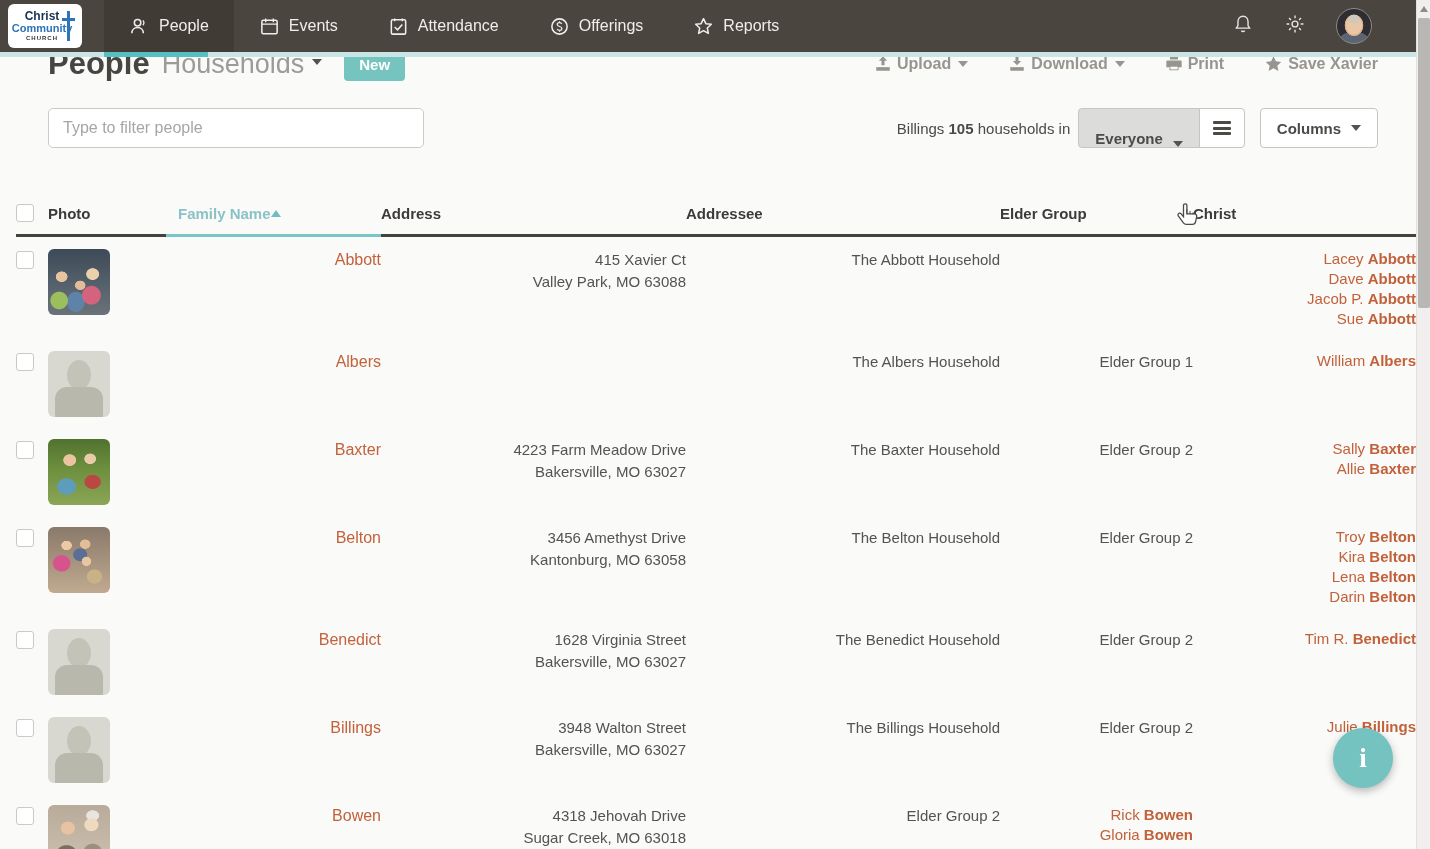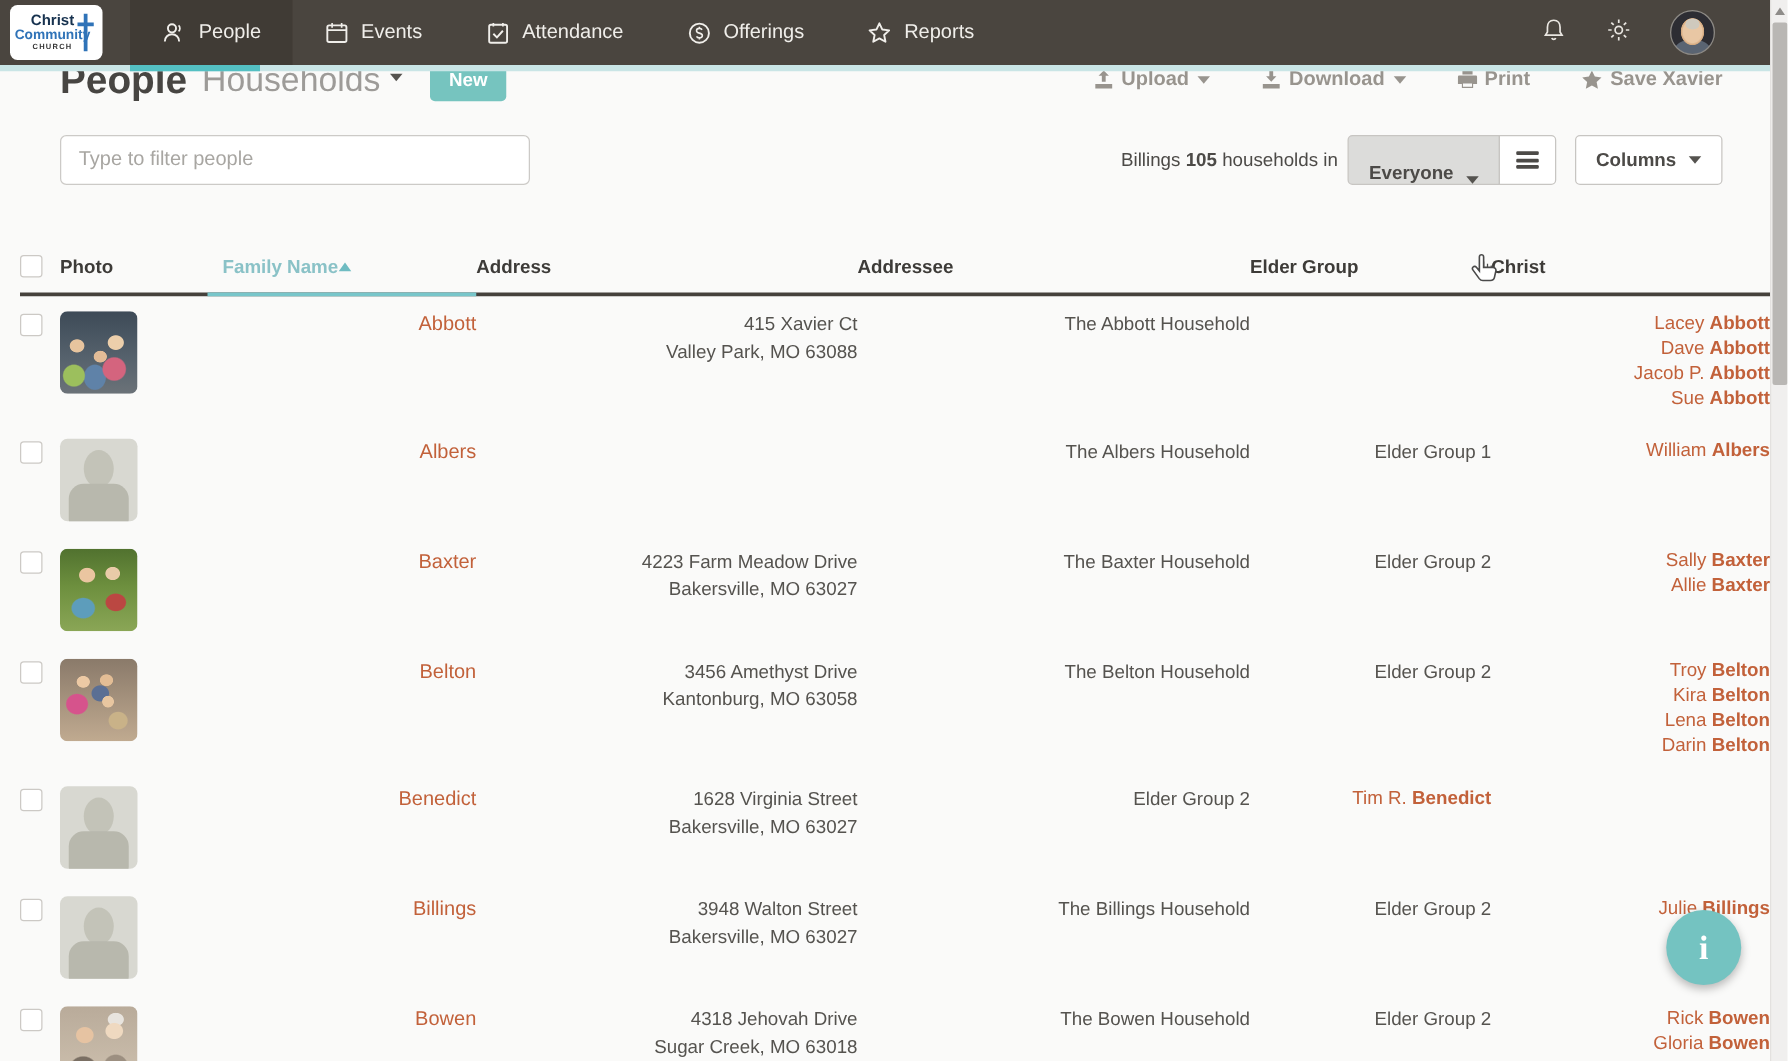--- a/index.html
+++ b/index.html
@@ -481,20 +481,21 @@
           <div class="checkbox"></div>
         </div>
     <div>
           <div class="photo photo-placeholder"></div>
         </div>
     <div><span class="fam-name">Benedict</span></div>
     <div class="addr">
       <div>1628 Virginia Street</div>
       <div>Bakersville, MO   63027</div>
     </div>
+    <div class="addressee">The Benedict Household</div>
     <div class="elder">Elder Group 2</div>
     <div>
           <div class="member">Tim R. <b>Benedict</b></div>
         </div>
   </div>
 
   <div class="tgrid row">
     <div>
           <div class="checkbox"></div>
         </div>
@@ -518,21 +519,20 @@
           <div class="checkbox"></div>
         </div>
     <div>
           <div class="photo photo-family-warm"></div>
         </div>
     <div><span class="fam-name">Bowen</span></div>
     <div class="addr">
       <div>4318 Jehovah Drive</div>
       <div>Sugar Creek, MO   63018</div>
     </div>
-    <div class="addressee">The Bowen Household</div>
     <div class="elder">Elder Group 2</div>
     <div>
           <div class="member">Rick <b>Bowen</b></div>
           <div class="member">Gloria <b>Bowen</b></div>
         </div>
   </div>
 </div>
 </div>
 
 <div class="info-fab">i</div>

